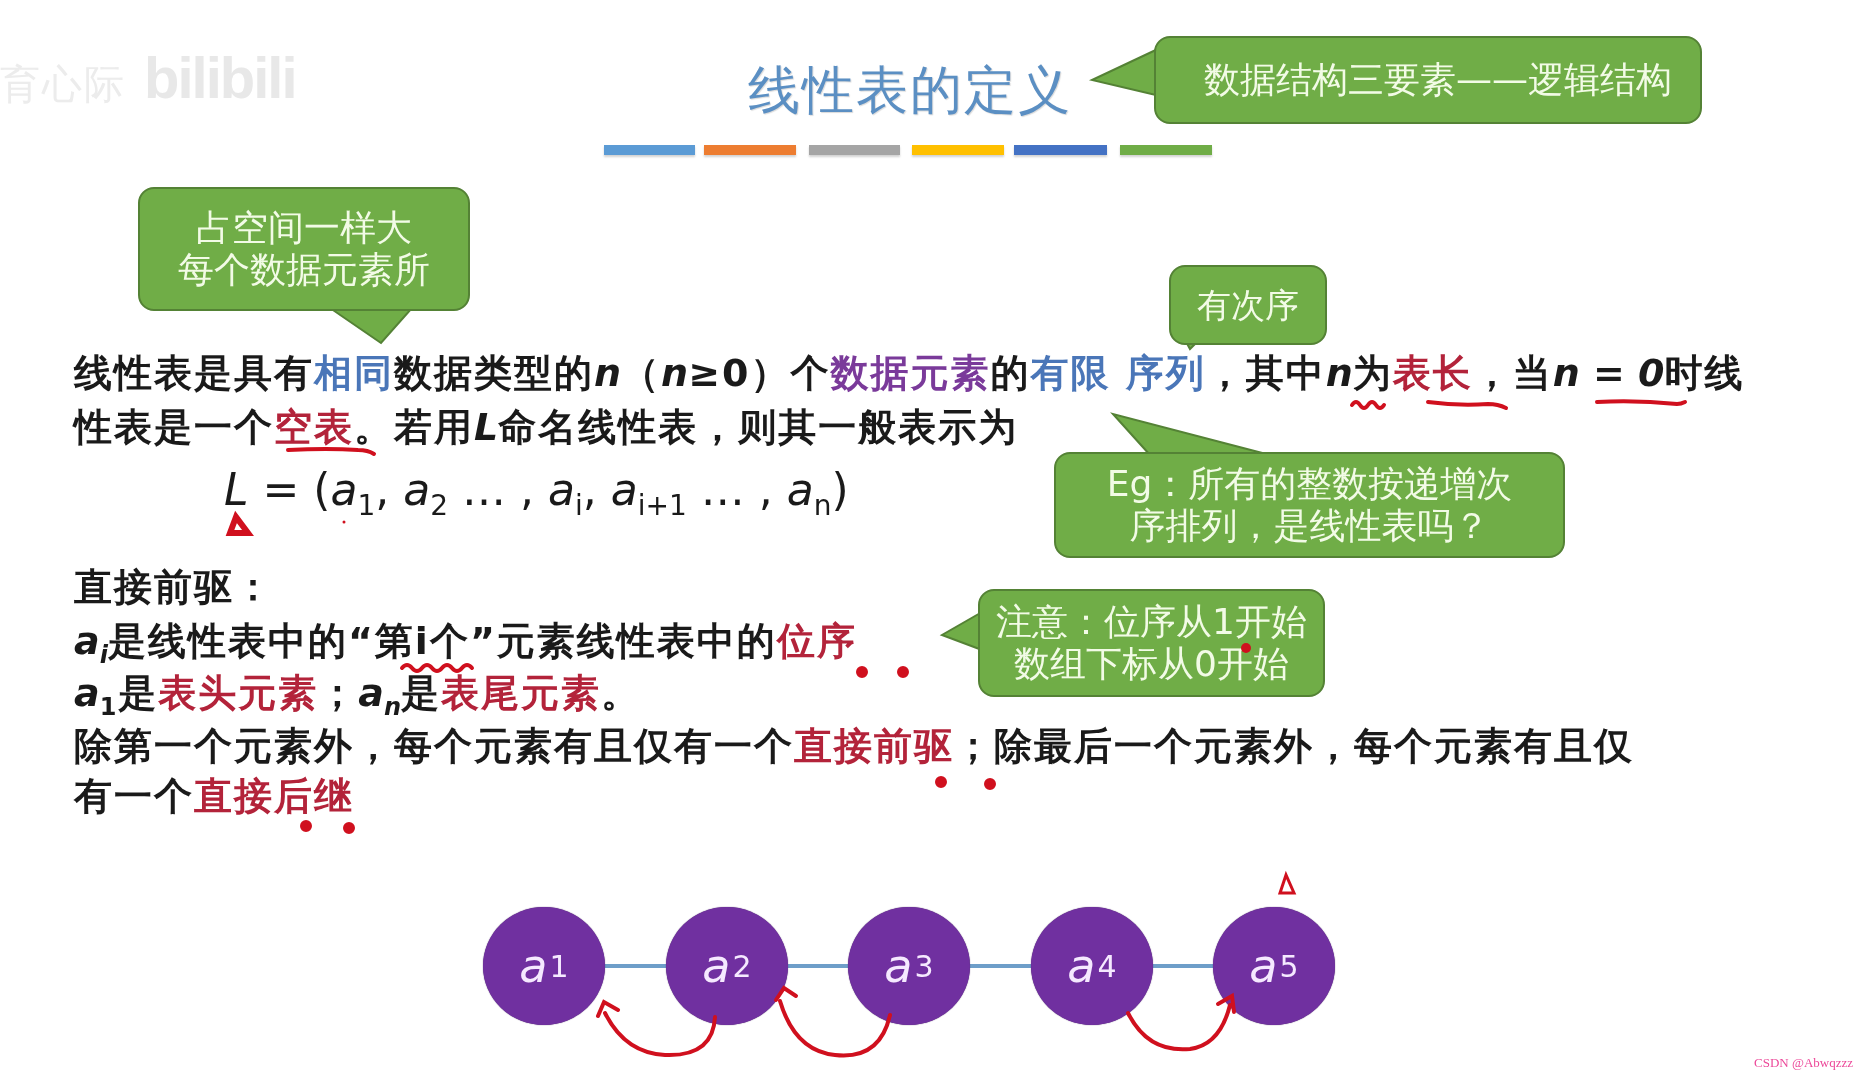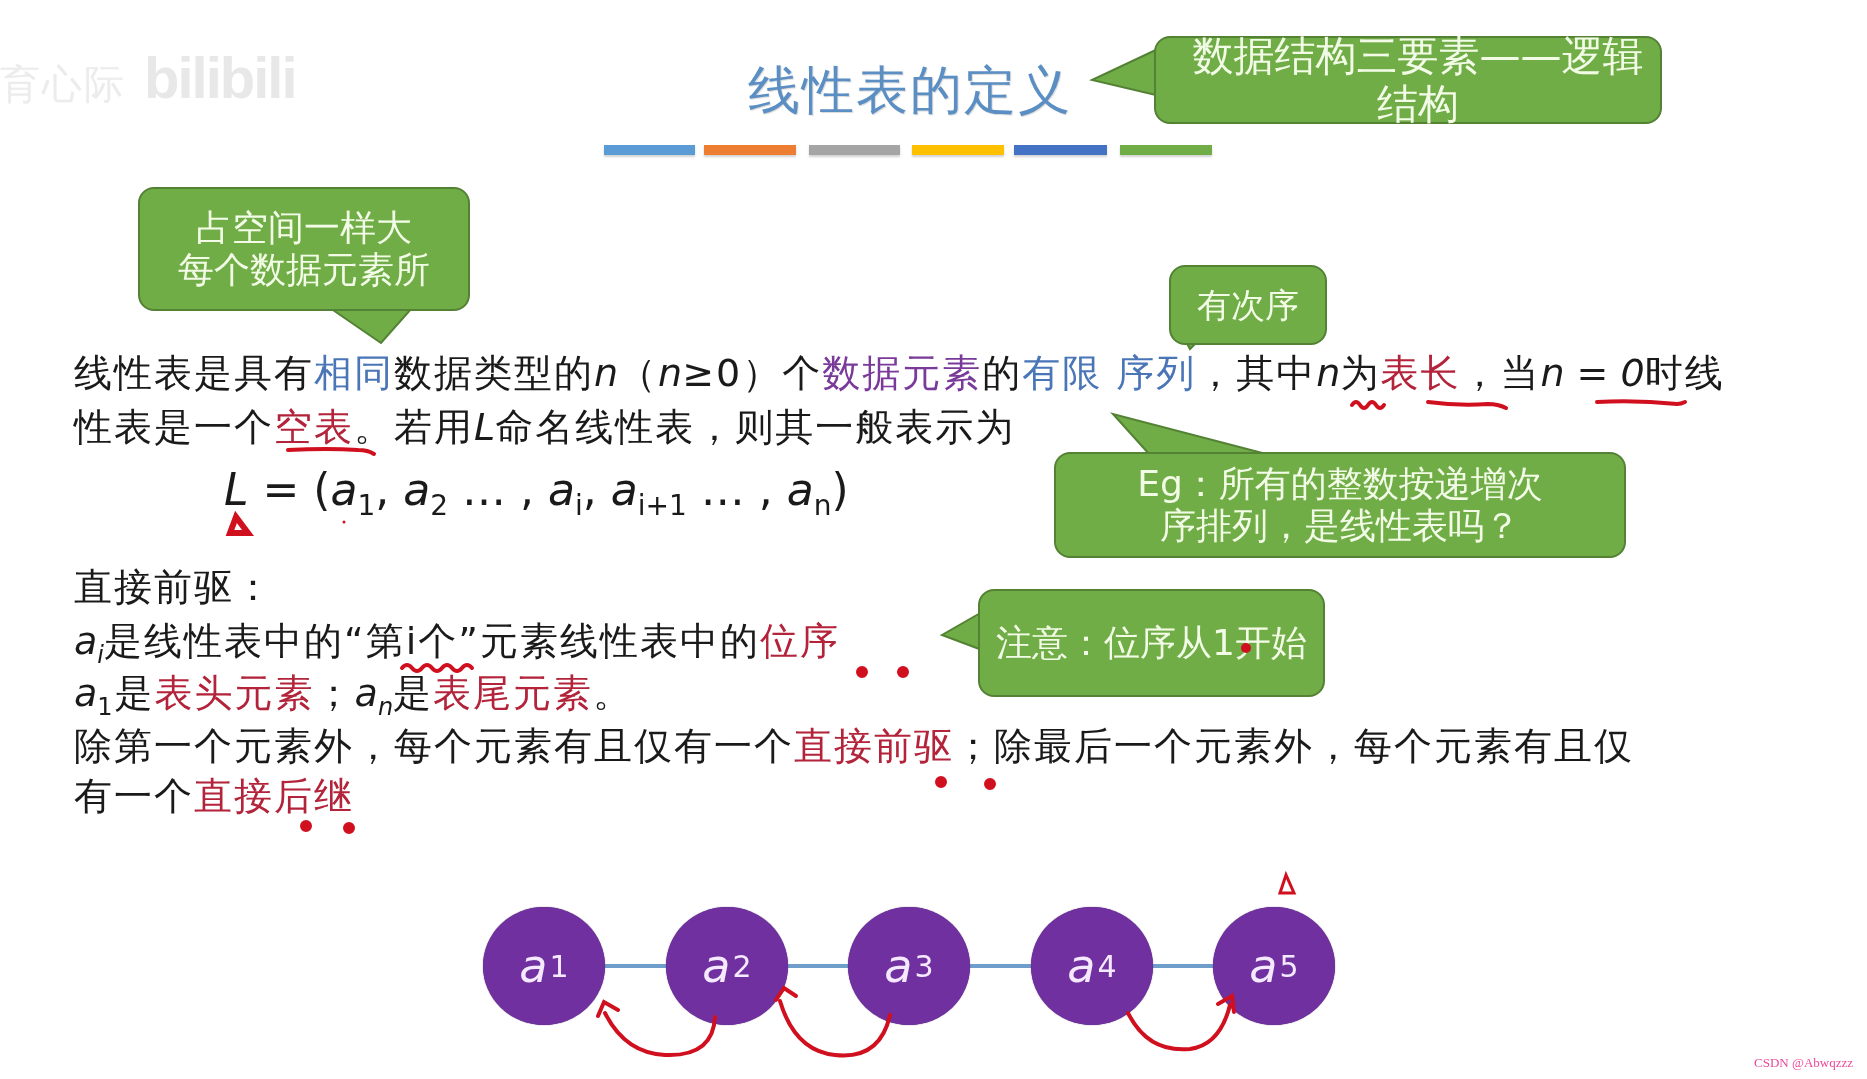--- a/index.html
+++ b/index.html
@@ -6,21 +6,21 @@
   body{width:1867px;height:1079px;position:relative;overflow:hidden;background:#ffffff;
        font-family:"DejaVu Sans","Liberation Sans",sans-serif;color:#1a1a1a;}
   .abs{position:absolute;}
   .wm-left{left:0;top:44px;font-size:40px;color:#ececec;letter-spacing:2px;white-space:nowrap;}
   .wm-left .logo{font-family:"Liberation Sans",sans-serif;font-weight:bold;font-size:58px;color:#e8e8e8;margin-left:18px;letter-spacing:-2px;}
   .title{left:748px;top:56px;font-size:52px;color:#5b8fc3;letter-spacing:2px;white-space:nowrap;
          text-shadow:1px 1px 1px rgba(0,0,0,.15);}
   .bar{height:10px;top:145px;box-shadow:0 2px 2px rgba(0,0,0,.18);}
   .callout{background:#70ad47;border:2px solid #548235;border-radius:16px;color:#f2fbe6;
            display:flex;align-items:center;justify-content:center;text-align:center;box-sizing:border-box;line-height:1.18;}
-  .body-line{font-size:38px;white-space:nowrap;letter-spacing:2px;line-height:1;}
+  .body-line{font-size:38px;white-space:nowrap;letter-spacing:2px;line-height:1;font-weight:bold;}
   .it{font-family:"DejaVu Sans",sans-serif;font-style:italic;letter-spacing:0;}
   .blue{color:#4a76b8;}
   .purple{color:#7a3a9a;}
   .red{color:#b3233a;}
   .formula{font-size:44px;font-family:"DejaVu Sans",sans-serif;white-space:nowrap;}
   .formula sub{font-size:28px;font-style:normal;}
   .node{position:absolute;width:122px;height:118px;border-radius:50%;background:#7030a0;
         display:flex;align-items:center;justify-content:center;color:#f5e9ff;font-size:46px;font-style:italic;
         font-family:"DejaVu Sans",sans-serif;box-shadow:0 0 1px #3b1757;}
   .node sub{font-size:30px;font-style:normal;margin-left:2px;}
@@ -45,36 +45,37 @@
 <div class="abs bar" style="left:1120px;width:92px;background:#70ad47;"></div>
 
 <svg class="ink" width="1867" height="1079">
   <polygon points="1160,48 1092,80 1160,96" fill="#70ad47" stroke="#548235" stroke-width="2"></polygon>
   <polygon points="330,308 381,343 412,308" fill="#70ad47" stroke="#548235" stroke-width="2"></polygon>
   <polygon points="1176,323 1190,349 1216,323" fill="#70ad47" stroke="#548235" stroke-width="2"></polygon>
   <polygon points="1150,455 1113,414 1270,455" fill="#70ad47" stroke="#548235" stroke-width="2"></polygon>
   <polygon points="982,612 942,635 982,650" fill="#70ad47" stroke="#548235" stroke-width="2"></polygon>
 </svg>
 
-<div class="abs callout" style="left:1154px;top:36px;width:508px;height:88px;font-size:41px;padding-left:20px;">
+<div class="abs callout" style="left:1154px;top:36px;width:548px;height:88px;font-size:36px;padding-left:20px;">
   <span>数据结构三要素——逻辑结构</span>
 </div>
 <div class="abs callout" style="left:138px;top:187px;width:332px;height:124px;font-size:36px;flex-direction:column;">
   <span>占空间一样大</span>
   <span>每个数据元素所</span>
 </div>
 <div class="abs callout" style="left:1169px;top:265px;width:158px;height:80px;font-size:34px;">
   <span>有次序</span>
 </div>
-<div class="abs callout" style="left:1054px;top:452px;width:572px;height:106px;font-size:36px;flex-direction:column;">
+<div class="abs callout" style="left:1054px;top:452px;width:511px;height:106px;font-size:36px;flex-direction:column;">
   <span>Eg：所有的整数按递增次</span>
   <span>序排列，是线性表吗？</span>
 </div>
 <div class="abs callout" style="left:978px;top:589px;width:347px;height:108px;font-size:36px;flex-direction:column;">
   <span>注意：位序从1开始</span>
+  <span>数组下标从0开始</span>
 </div>
 
 <div class="abs body-line" style="left:74px;top:354px;">
   <span>线性表是具有</span><span class="blue">相同</span><span>数据类型的</span><span class="it">n</span><span>（</span><span class="it">n</span><span>≥0）个</span><span class="purple">数据元素</span><span>的</span><span class="blue">有限</span><span class="blue"> 序列</span><span>，其中</span><span class="it">n</span><span>为</span><span class="red">表长</span><span>，当</span><span class="it">n = 0</span><span>时线</span>
 </div>
 
 <div class="abs body-line" style="left:74px;top:408px;">
   <span>性表是一个</span><span class="red">空表</span><span>。若用</span><span class="it">L</span><span>命名线性表，则其一般表示为</span>
 </div>
 

